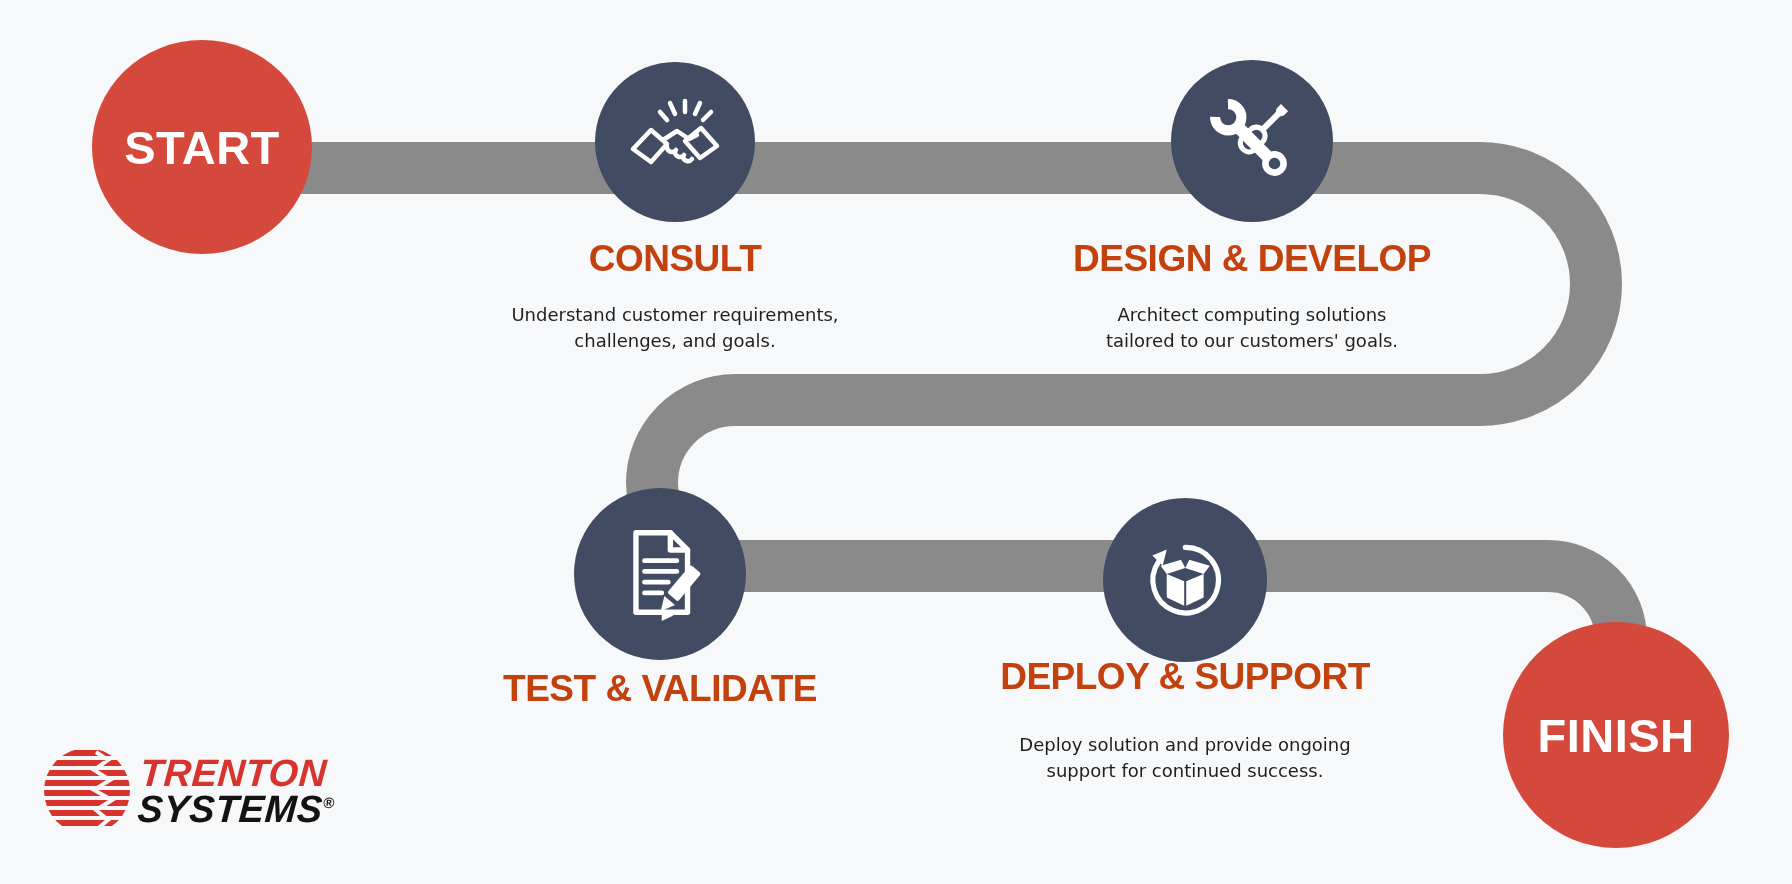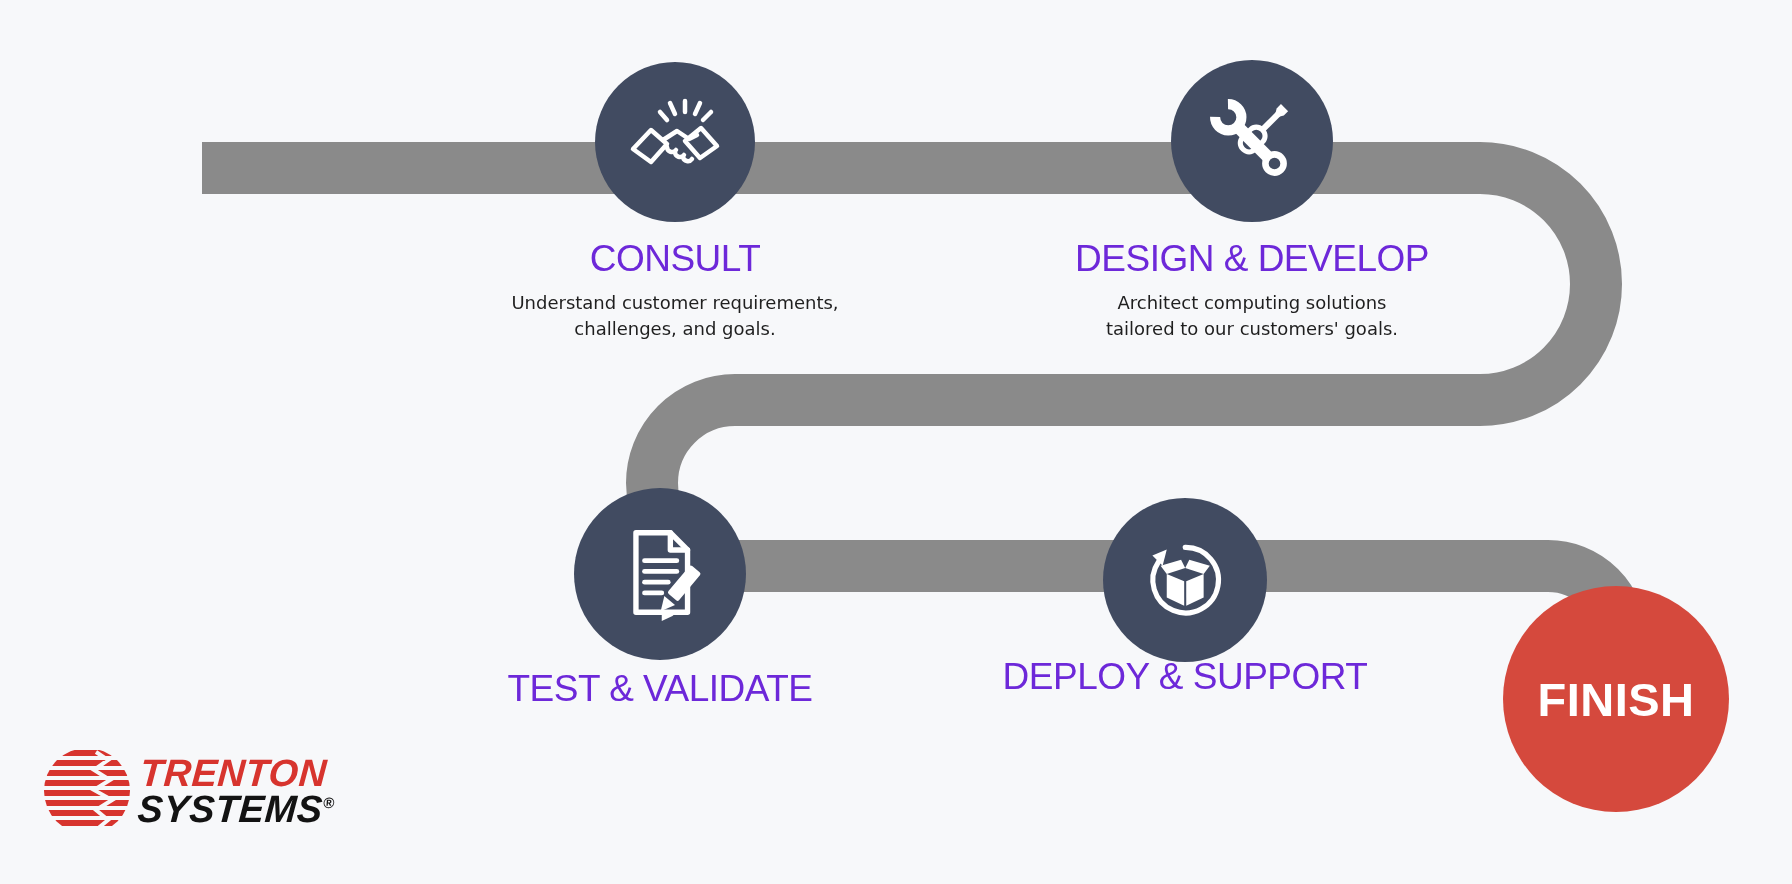--- a/index.html
+++ b/index.html
@@ -7,62 +7,66 @@
     position:relative;width:1792px;height:884px;overflow:hidden;
     background:#F7F8FA;font-family:"Liberation Sans",sans-serif;
   }
   .road{position:absolute;left:0;top:0;}
   .terminal{
     position:absolute;border-radius:50%;background:#D5493D;color:#fff;
     display:flex;align-items:center;justify-content:center;
     font-weight:bold;letter-spacing:.5px;
   }
   .terminal.start{left:92px;top:40px;width:220px;height:214px;font-size:47px;}
-  .terminal.finish{left:1503px;top:586px;width:226px;height:226px;font-size:47px;}
+  .terminal.finish{left:1503px;top:622px;width:226px;height:226px;font-size:47px;}
   .node{
     position:absolute;border-radius:50%;background:#414B61;
     display:flex;align-items:center;justify-content:center;
   }
   .node svg{width:60%;height:60%;}
   .node.consult{left:595px;top:62px;width:160px;height:160px;}
   .node.design{left:1171px;top:60px;width:162px;height:162px;}
   .node.test{left:574px;top:488px;width:172px;height:172px;}
   .node.deploy{left:1103px;top:498px;width:164px;height:164px;}
   .step-title{
-    position:absolute;transform:translateX(-50%);color:#6d28d9;
-    font-weight:normal;font-size:37px;letter-spacing:-.5px;white-space:nowrap;
+    position:absolute;transform:translateX(-50%);color:#c2410c;
+    font-weight:bold;font-size:37px;letter-spacing:-.5px;white-space:nowrap;
   }
   .t-consult{left:675px;top:238px;}
   .t-design{left:1252px;top:238px;}
   .t-test{left:660px;top:668px;}
   .t-deploy{left:1185px;top:656px;}
   .step-desc{
     position:absolute;transform:translateX(-50%);width:480px;text-align:center;
     color:#1F1F1F;font-size:18px;line-height:1.45;white-space:pre-line;
     font-family:"DejaVu Sans",sans-serif;
+    margin-top:12px;
   }
   .d-consult{left:675px;top:290px;}
   .d-design{left:1252px;top:290px;}
   .d-test{left:660px;top:720px;}
   .d-deploy{left:1185px;top:720px;}
   .logo{position:absolute;left:44px;top:748px;display:flex;align-items:center;gap:9px;}
   .logo-text{font-style:italic;font-weight:bold;line-height:.95;transform:skewX(-4deg);}
   .logo-line1{color:#D7342E;font-size:38px;letter-spacing:.5px;}
   .logo-line2{color:#131313;font-size:38px;letter-spacing:.5px;}
   .logo-line2 sup{font-size:15px;font-style:normal;vertical-align:14px;}
 </style>
 </head>
 <body>
 
 <div class="canvas">
 
   <svg class="road" width="1792" height="884" viewBox="0 0 1792 884" aria-hidden="true">
     <path d="M 202 168 L 1480 168 A 116 116 0 0 1 1480 400 L 735 400 A 83 83 0 0 0 735 566 L 1548 566 A 73 73 0 0 1 1621 639 L 1621 665" fill="none" stroke="#8A8A8A" stroke-width="52"></path>
   </svg>
 
+  <div class="terminal start">
+    <span>START</span>
+  </div>
 
   <div class="node consult">
     <svg viewBox="0 0 96 96">
       <g stroke="#fff" fill="none" stroke-width="4.5" stroke-linecap="round" stroke-linejoin="round">
         <path d="M48 20 L43 9"></path>
           <path d="M58 18 L58 7"></path>
           <path d="M68 20 L73 9"></path>
         <path d="M76 26 L84 18"></path>
           <path d="M40 26 L33 18"></path>
         <polygon points="6,55 24,36 40,50 24,68"></polygon>
@@ -123,20 +127,22 @@
 
   <div class="step-title t-consult">CONSULT</div>
   <div class="step-title t-test">TEST &amp; VALIDATE</div>
   <div class="step-title t-design">DESIGN &amp; DEVELOP</div>
   <div class="step-title t-deploy">DEPLOY &amp; SUPPORT</div>
 
   <div class="step-desc d-consult">Understand customer requirements,
 challenges, and goals.</div>
   <div class="step-desc d-design">Architect computing solutions
 tailored to our customers' goals.</div>
+  <div class="step-desc d-deploy">Deploy solution and provide ongoing
+support for continued success.</div>
 
   <div class="terminal finish">
     <span>FINISH</span>
   </div>
 
   <div class="logo">
     <svg width="86" height="86" viewBox="0 0 86 86">
       <clipPath id="globeClip">
           <circle cx="43" cy="43" r="43"></circle>
         </clipPath>

